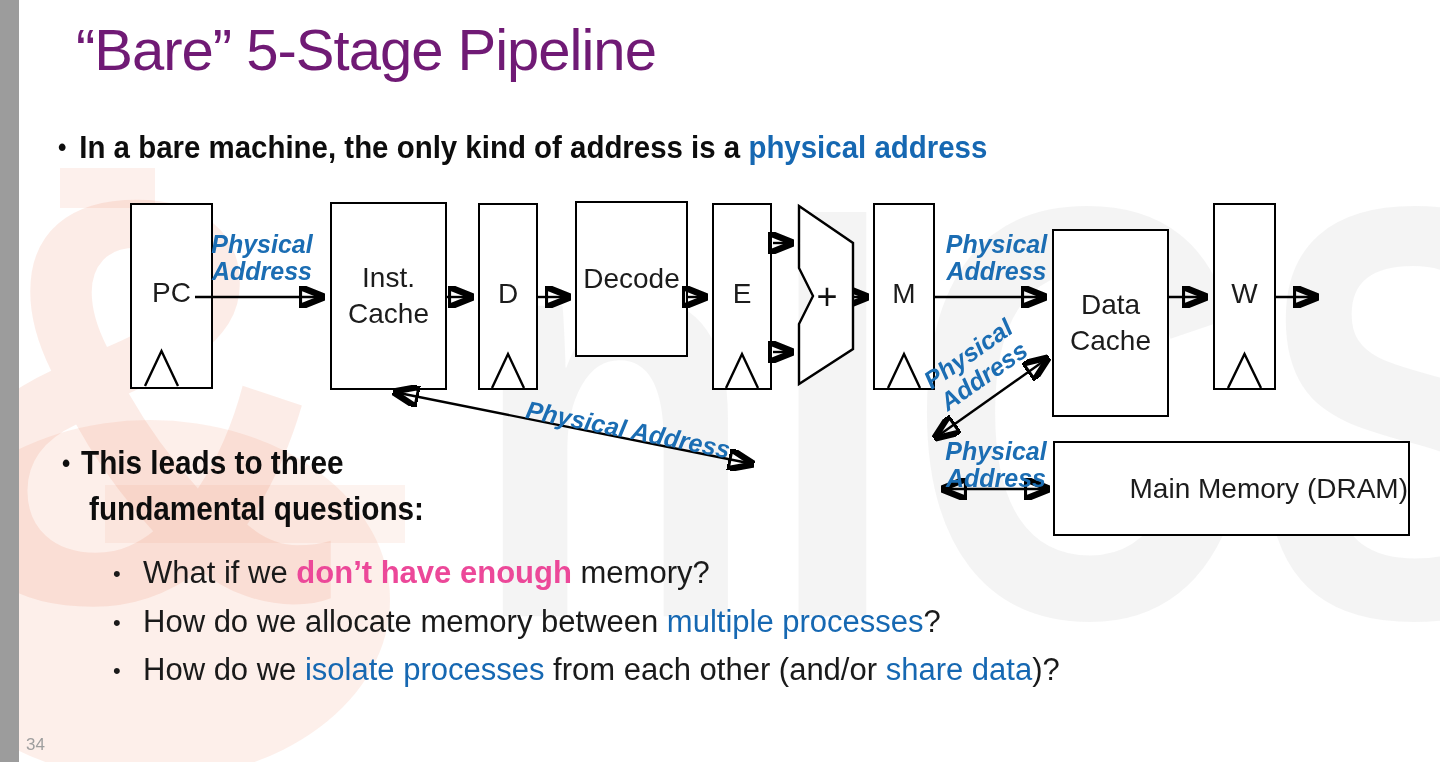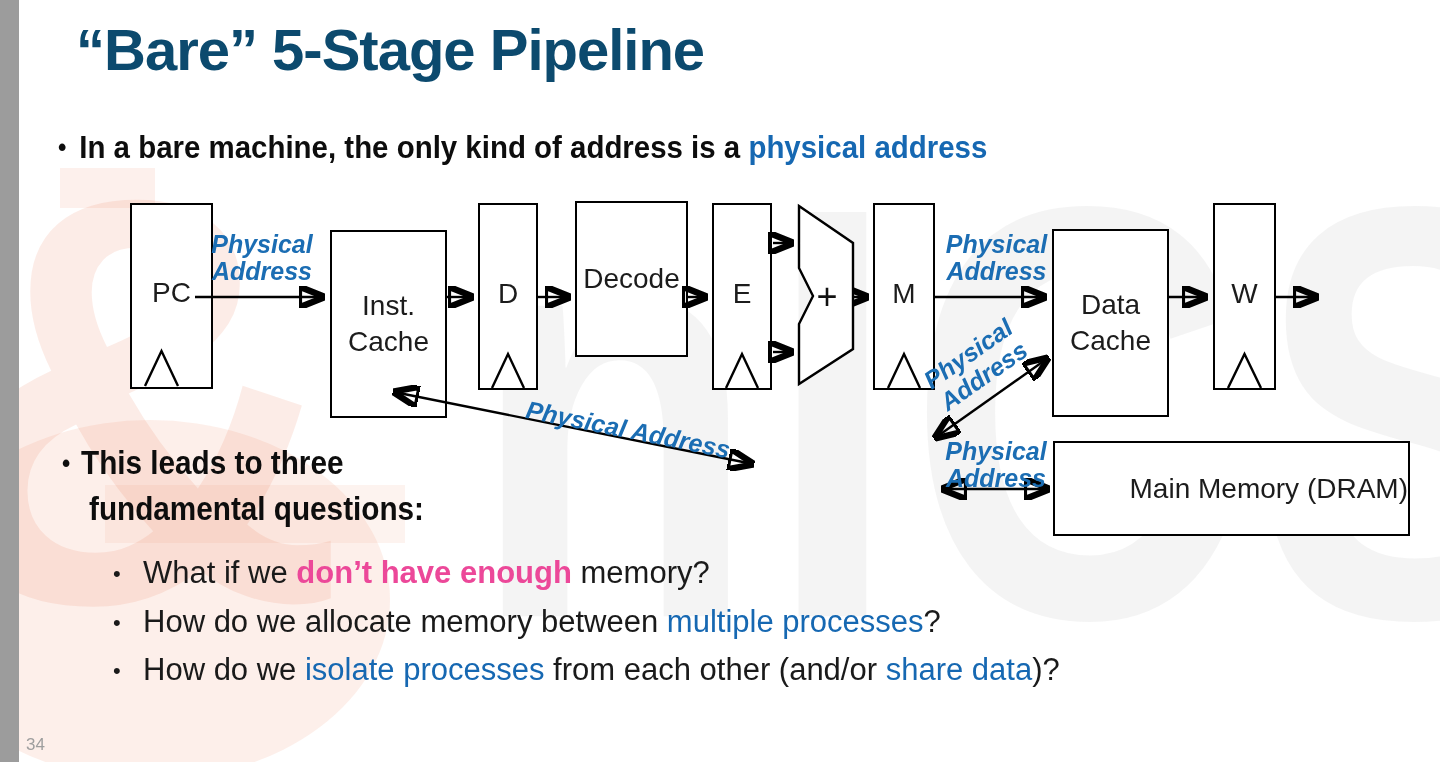--- a/index.html
+++ b/index.html
@@ -11,21 +11,21 @@
   
   .wm{position:absolute;z-index:0;pointer-events:none;font-weight:bold;line-height:1;user-select:none;}
   .wm-amp{left:-70px;top:110px;font-size:580px;color:rgba(236,120,82,0.14);}
   .wm-letters{left:470px;top:120px;font-size:470px;color:rgba(150,150,150,0.10);letter-spacing:10px;transform:scale(1,1.25);transform-origin:left top;}
   .wm-blob{left:-90px;top:420px;width:480px;height:360px;border-radius:50%;background:rgba(243,173,150,0.20);}
   .wm-rect1{left:60px;top:168px;width:95px;height:40px;background:rgba(243,173,150,0.18);}
   .wm-rect2{left:105px;top:485px;width:300px;height:58px;background:rgba(243,173,150,0.15);}
   
   .title{
     position:absolute;left:76px;top:16px;z-index:3;
-    font-size:58px;font-weight:bold;color:#0c4a6e;letter-spacing:-1px;
+    font-size:58px;font-weight:normal;color:#701a75;letter-spacing:-1px;
   }
   .b1{
     position:absolute;left:58px;top:129px;z-index:3;white-space:nowrap;
     font-size:32px;font-weight:bold;color:#0d0d0d;
     transform:scaleX(0.92);transform-origin:left center;
   }
   .b1 .dot{margin-right:14px;font-size:26px;vertical-align:2px;}
   .blue{color:#1668b2;}
   .red{color:#ec4899;font-weight:bold;}
   .qhead{
@@ -38,21 +38,21 @@
   .qlist{position:absolute;left:113px;top:549px;z-index:3;font-size:31px;color:#1a1a1a;line-height:47.5px;white-space:nowrap;}
   .qlist .qrow .dot{display:inline-block;width:30px;font-size:22px;vertical-align:2px;color:#1a1a1a;}
   
   .box{
     position:absolute;z-index:2;background:#ffffff;border:2.5px solid #000;
     box-sizing:border-box;display:flex;align-items:center;justify-content:center;
     text-align:center;font-size:28px;color:#1c1c1c;line-height:36px;
   }
   .reg .lbl{position:absolute;left:0;right:0;top:50%;transform:translateY(-58%);}
   .pc-box{left:130px;top:203px;width:83px;height:186px;}
-  .icache-box{left:330px;top:202px;width:117px;height:188px;margin-top:28px;}
+  .icache-box{left:330px;top:202px;width:117px;height:188px;}
   .d-box{left:478px;top:203px;width:60px;height:187px;}
   .decode-box{left:575px;top:201px;width:113px;height:156px;}
   .e-box{left:712px;top:203px;width:60px;height:187px;}
   .m-box{left:873px;top:203px;width:62px;height:187px;}
   .dcache-box{left:1052px;top:201px;width:117px;height:188px;margin-top:28px;}
   .w-box{left:1213px;top:203px;width:63px;height:187px;}
   .memctrl-box{left:750px;top:442px;width:187px;height:95px;line-height:35px;}
   .dram-box{left:1053px;top:441px;width:357px;height:95px;justify-content:flex-end;}
   
   .overlay{position:absolute;left:0;top:0;z-index:4;pointer-events:none;}

